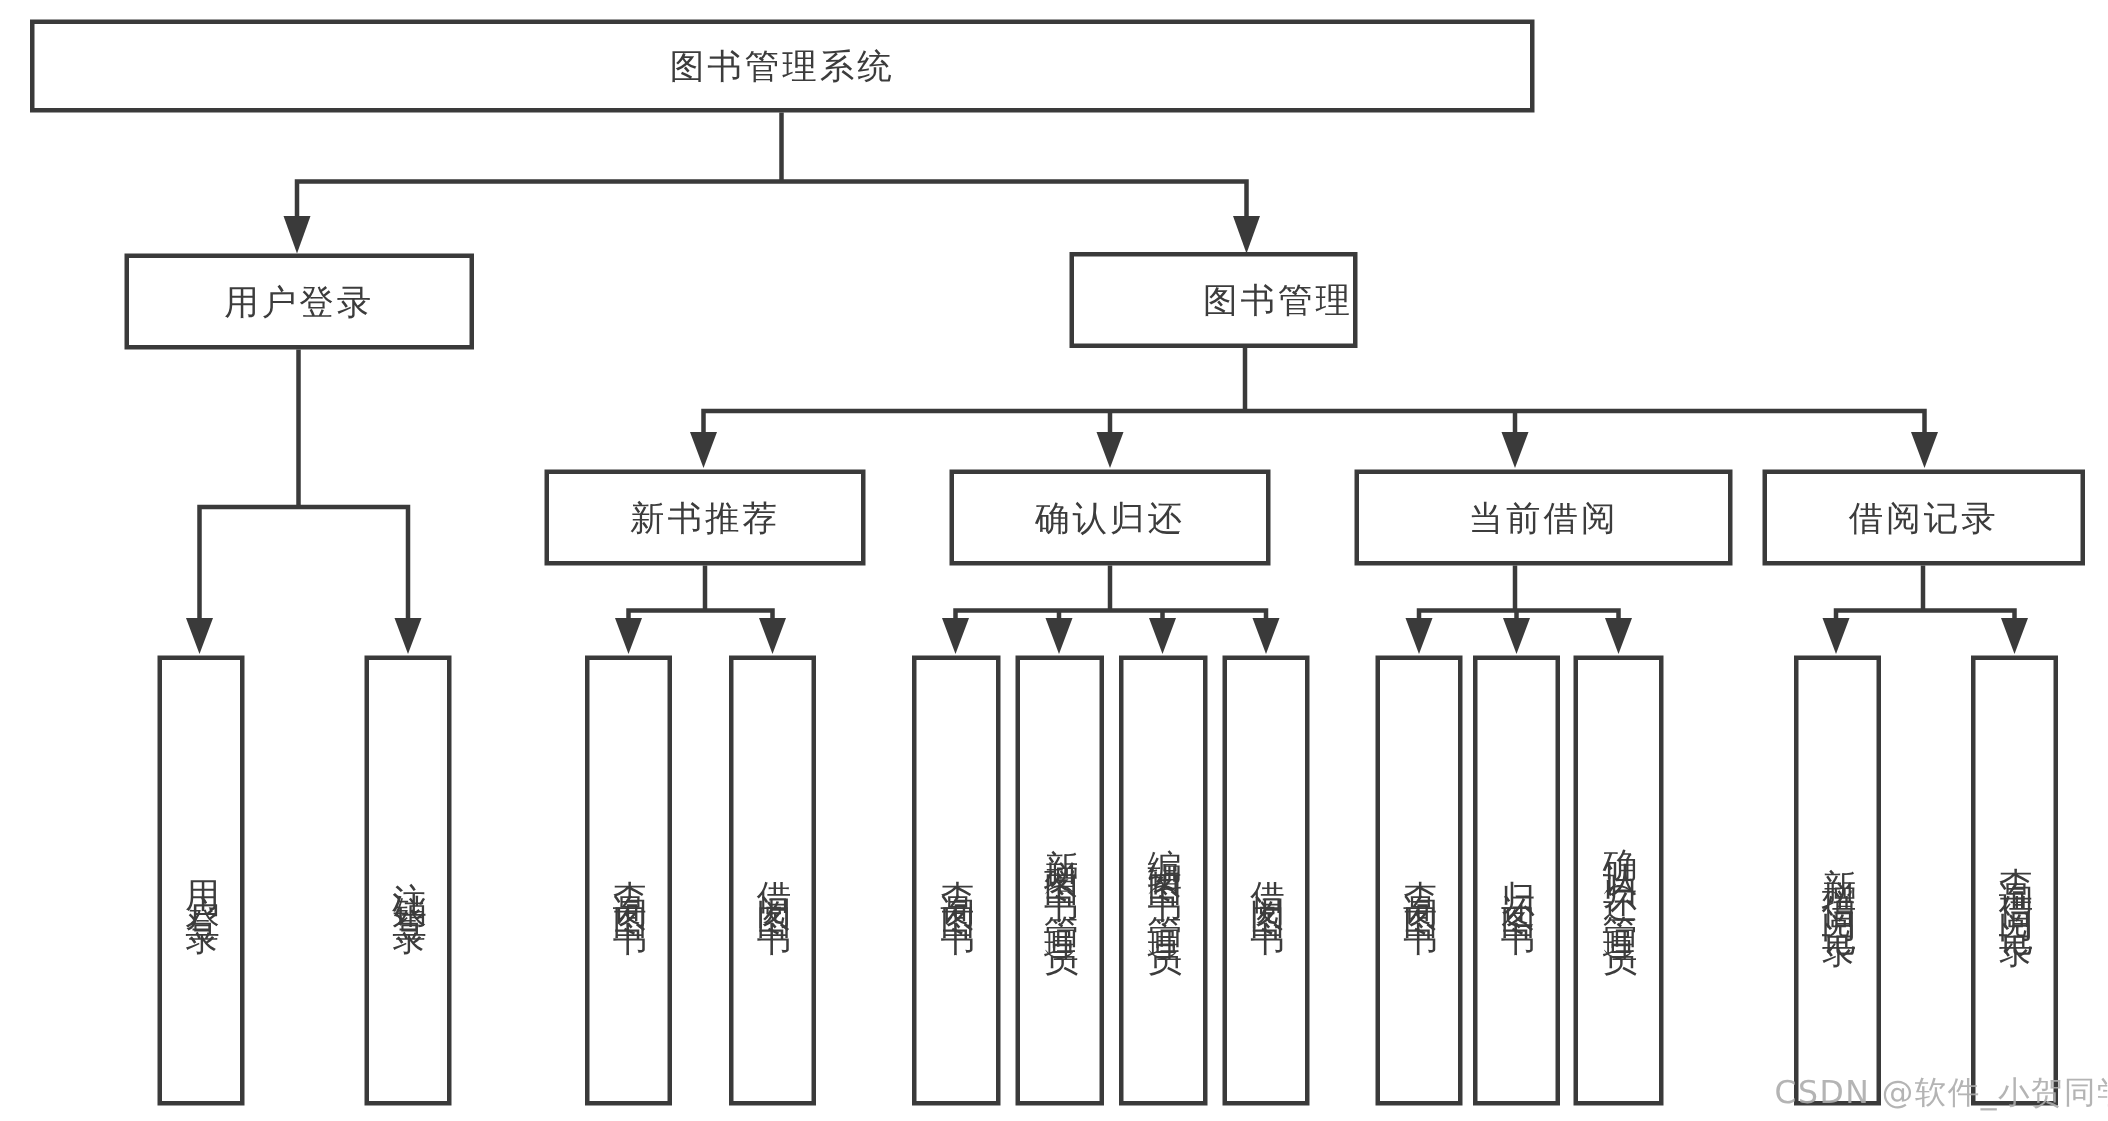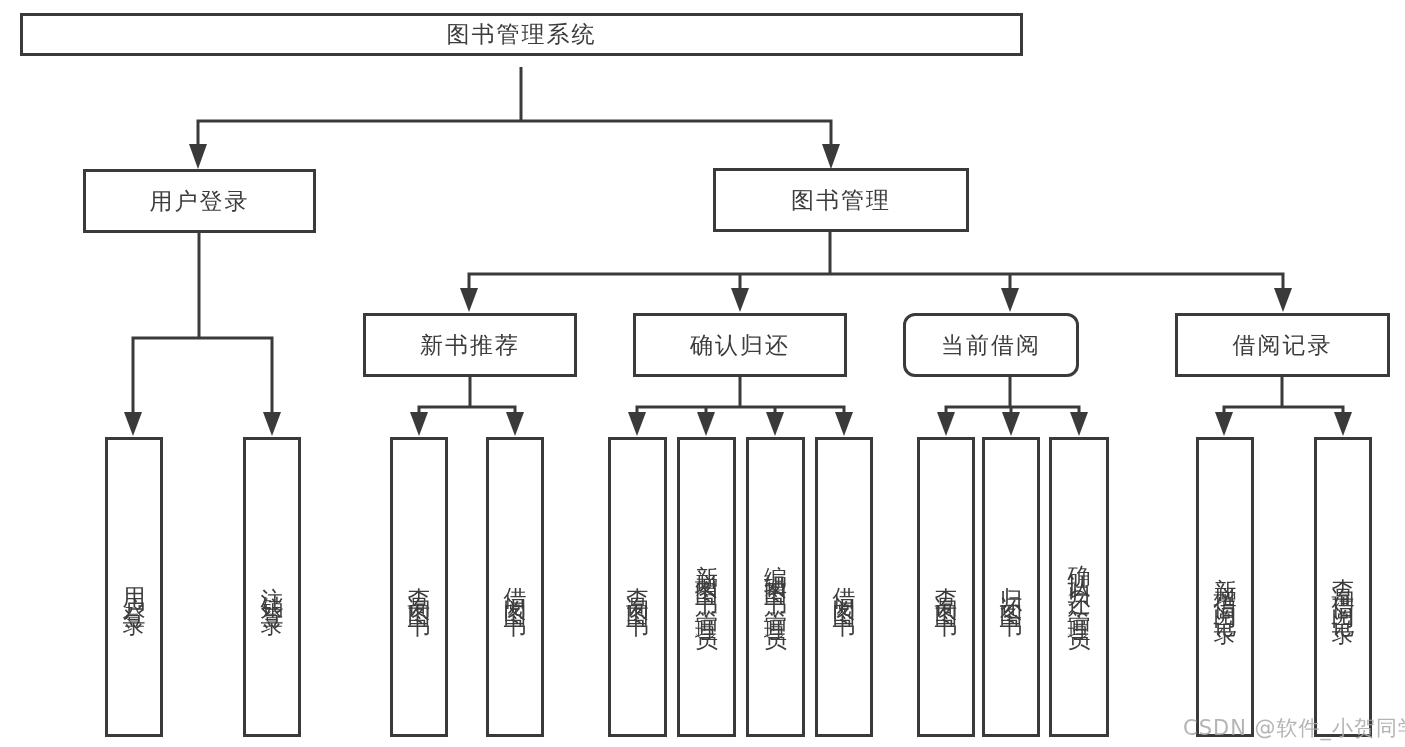--- a/index.html
+++ b/index.html
@@ -114,38 +114,38 @@
     </g>
 
     <g>
       <line x1="1282" y1="375" x2="1282" y2="407"></line>
       <polyline points="1224,417 1224,407 1343,407 1343,417"></polyline>
       <polygon points="1215,412 1233,412 1224,436"></polygon>
       <polygon points="1334,412 1352,412 1343,436"></polygon>
     </g>
   </svg>
 
-  <div class="node h" style="left:20px; top:13px; width:1003px; height:43px;">
+  <div class="node h" style="left:20px; top:13px; width:1003px; height:62px;">
     <span>图书管理系统</span>
   </div>
 
   <div class="node h" style="left:83px; top:169px; width:233px; height:64px;">
     <span>用户登录</span>
   </div>
-  <div class="node h" style="left:713px; top:168px; width:256px; height:64px;">
+  <div class="node h" style="left:713px; top:168px; width:192px; height:64px;justify-content:flex-end;">
     <span>图书管理</span>
   </div>
 
   <div class="node h" style="left:363px; top:313px; width:214px; height:64px;">
     <span>新书推荐</span>
   </div>
   <div class="node h" style="left:633px; top:313px; width:214px; height:64px;">
     <span>确认归还</span>
   </div>
-  <div class="node h" style="left:903px; top:313px; width:176px; height:64px;border-radius:12px;">
+  <div class="node h" style="left:903px; top:313px; width:252px; height:64px;">
     <span>当前借阅</span>
   </div>
   <div class="node h" style="left:1175px; top:313px; width:215px; height:64px;">
     <span>借阅记录</span>
   </div>
 
   <div class="node v" style="left:105px; top:437px; width:58px; height:300px;">
     <span>用户登录</span>
   </div>
   <div class="node v" style="left:243px; top:437px; width:58px; height:300px;">

